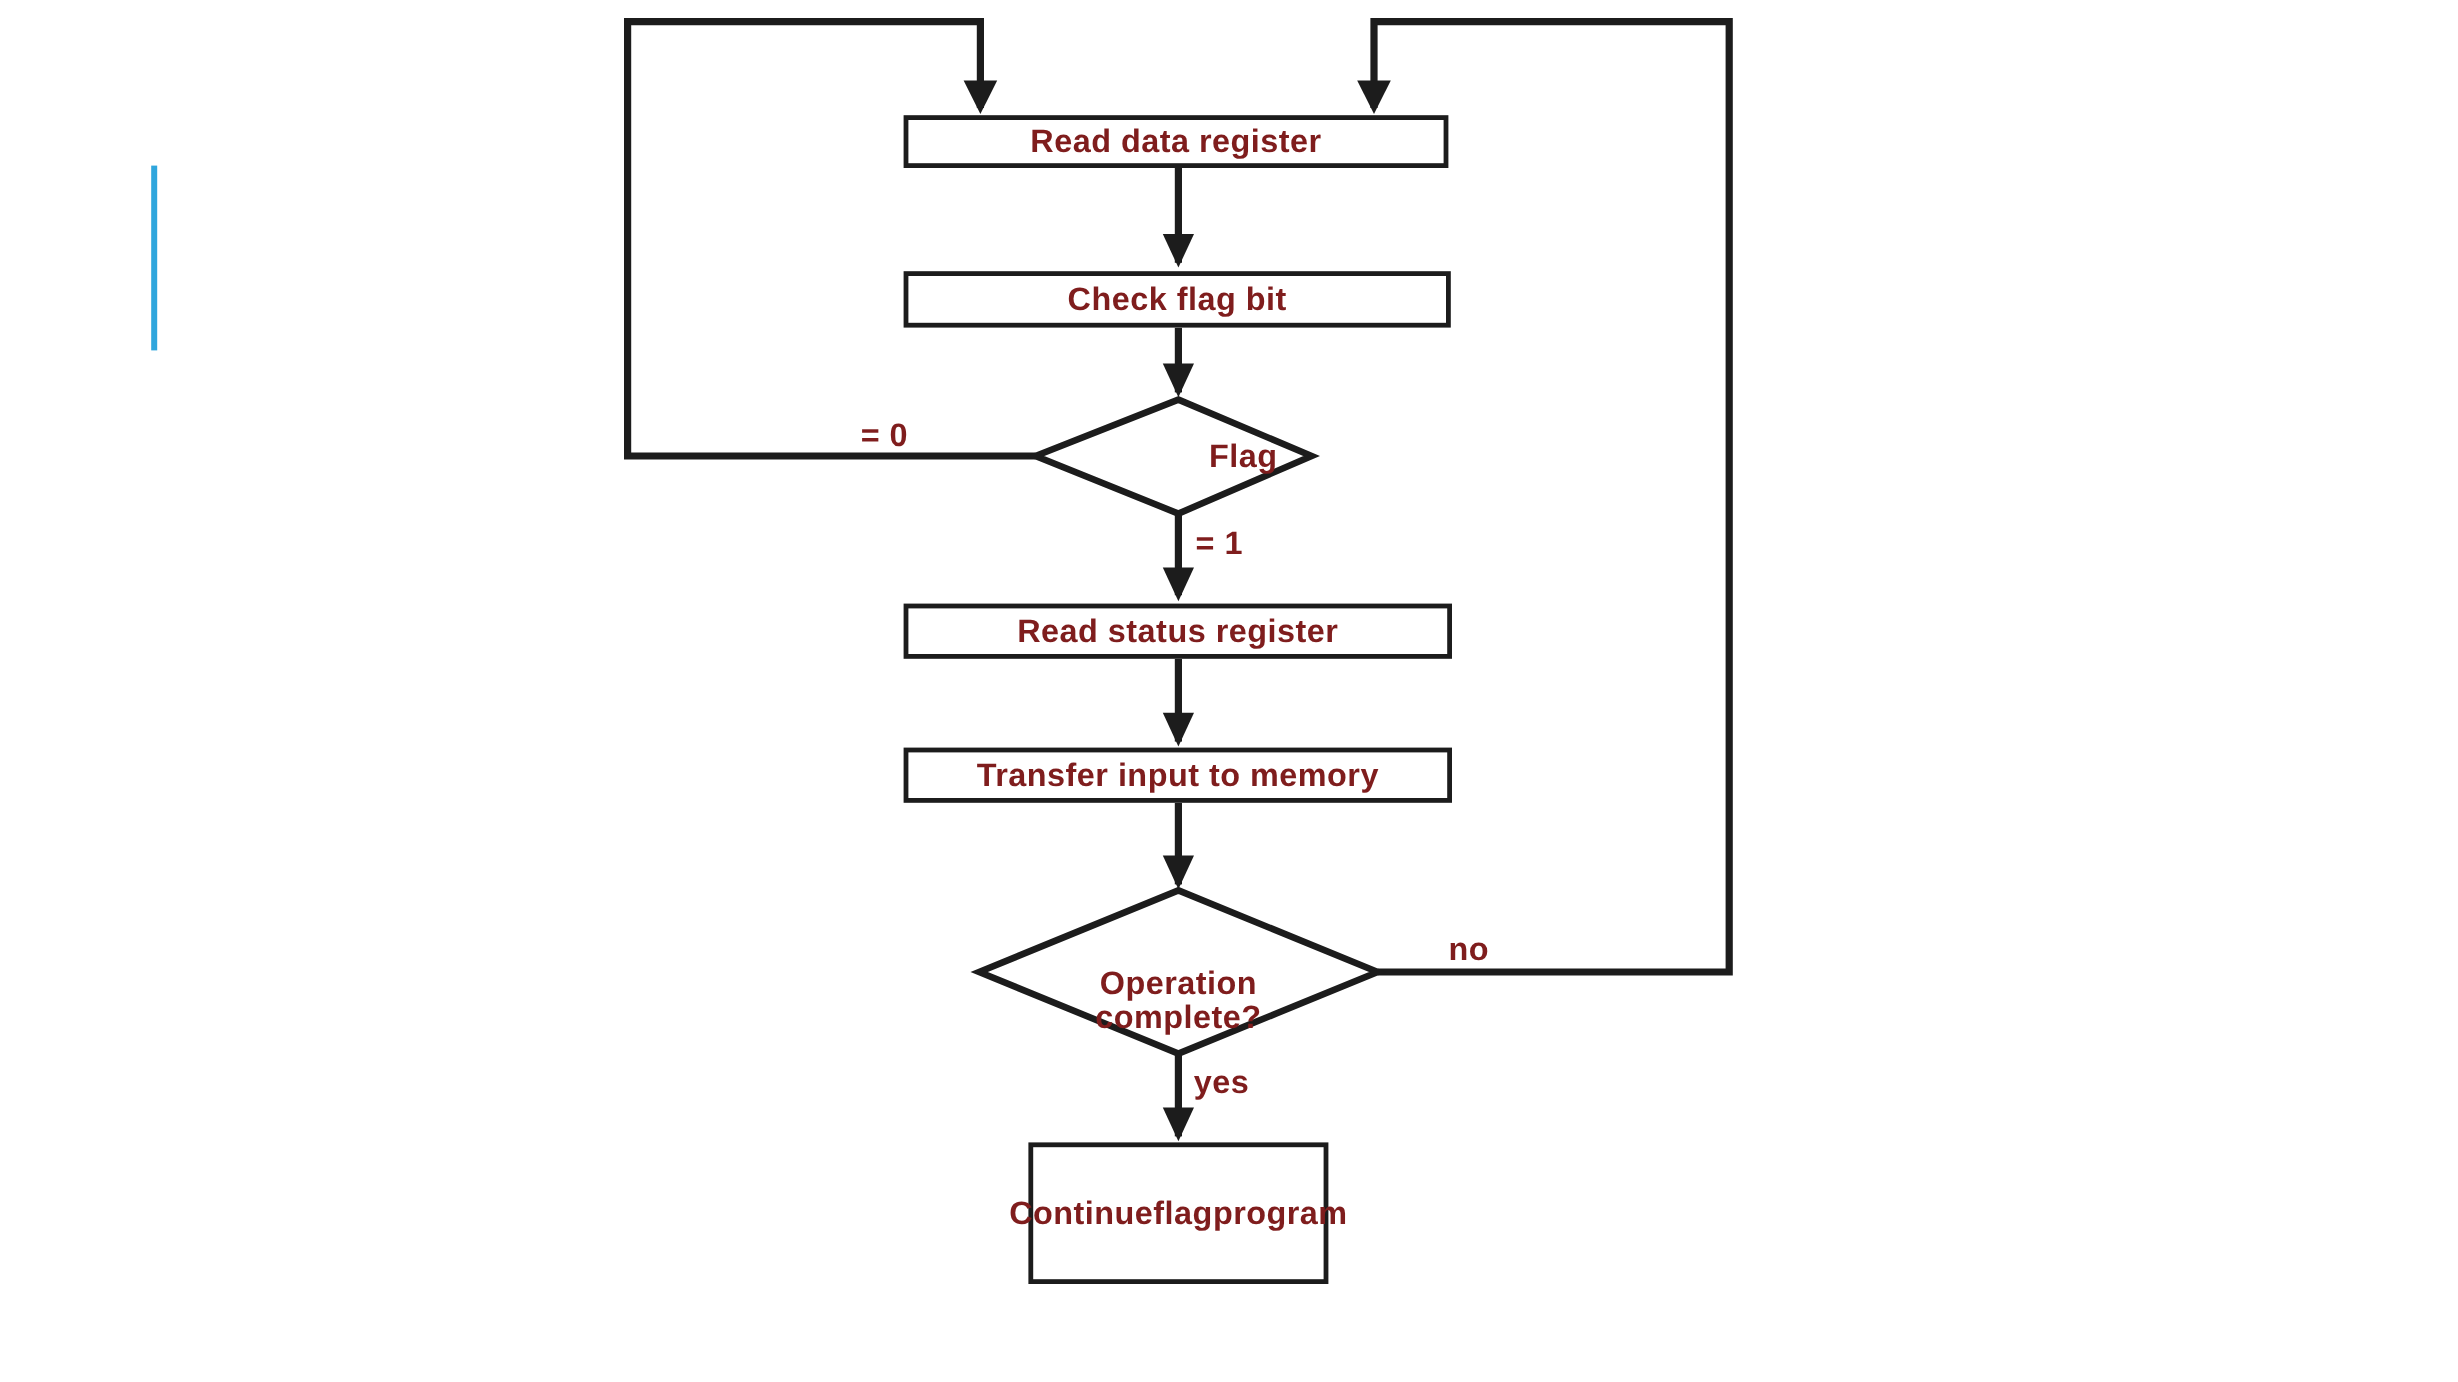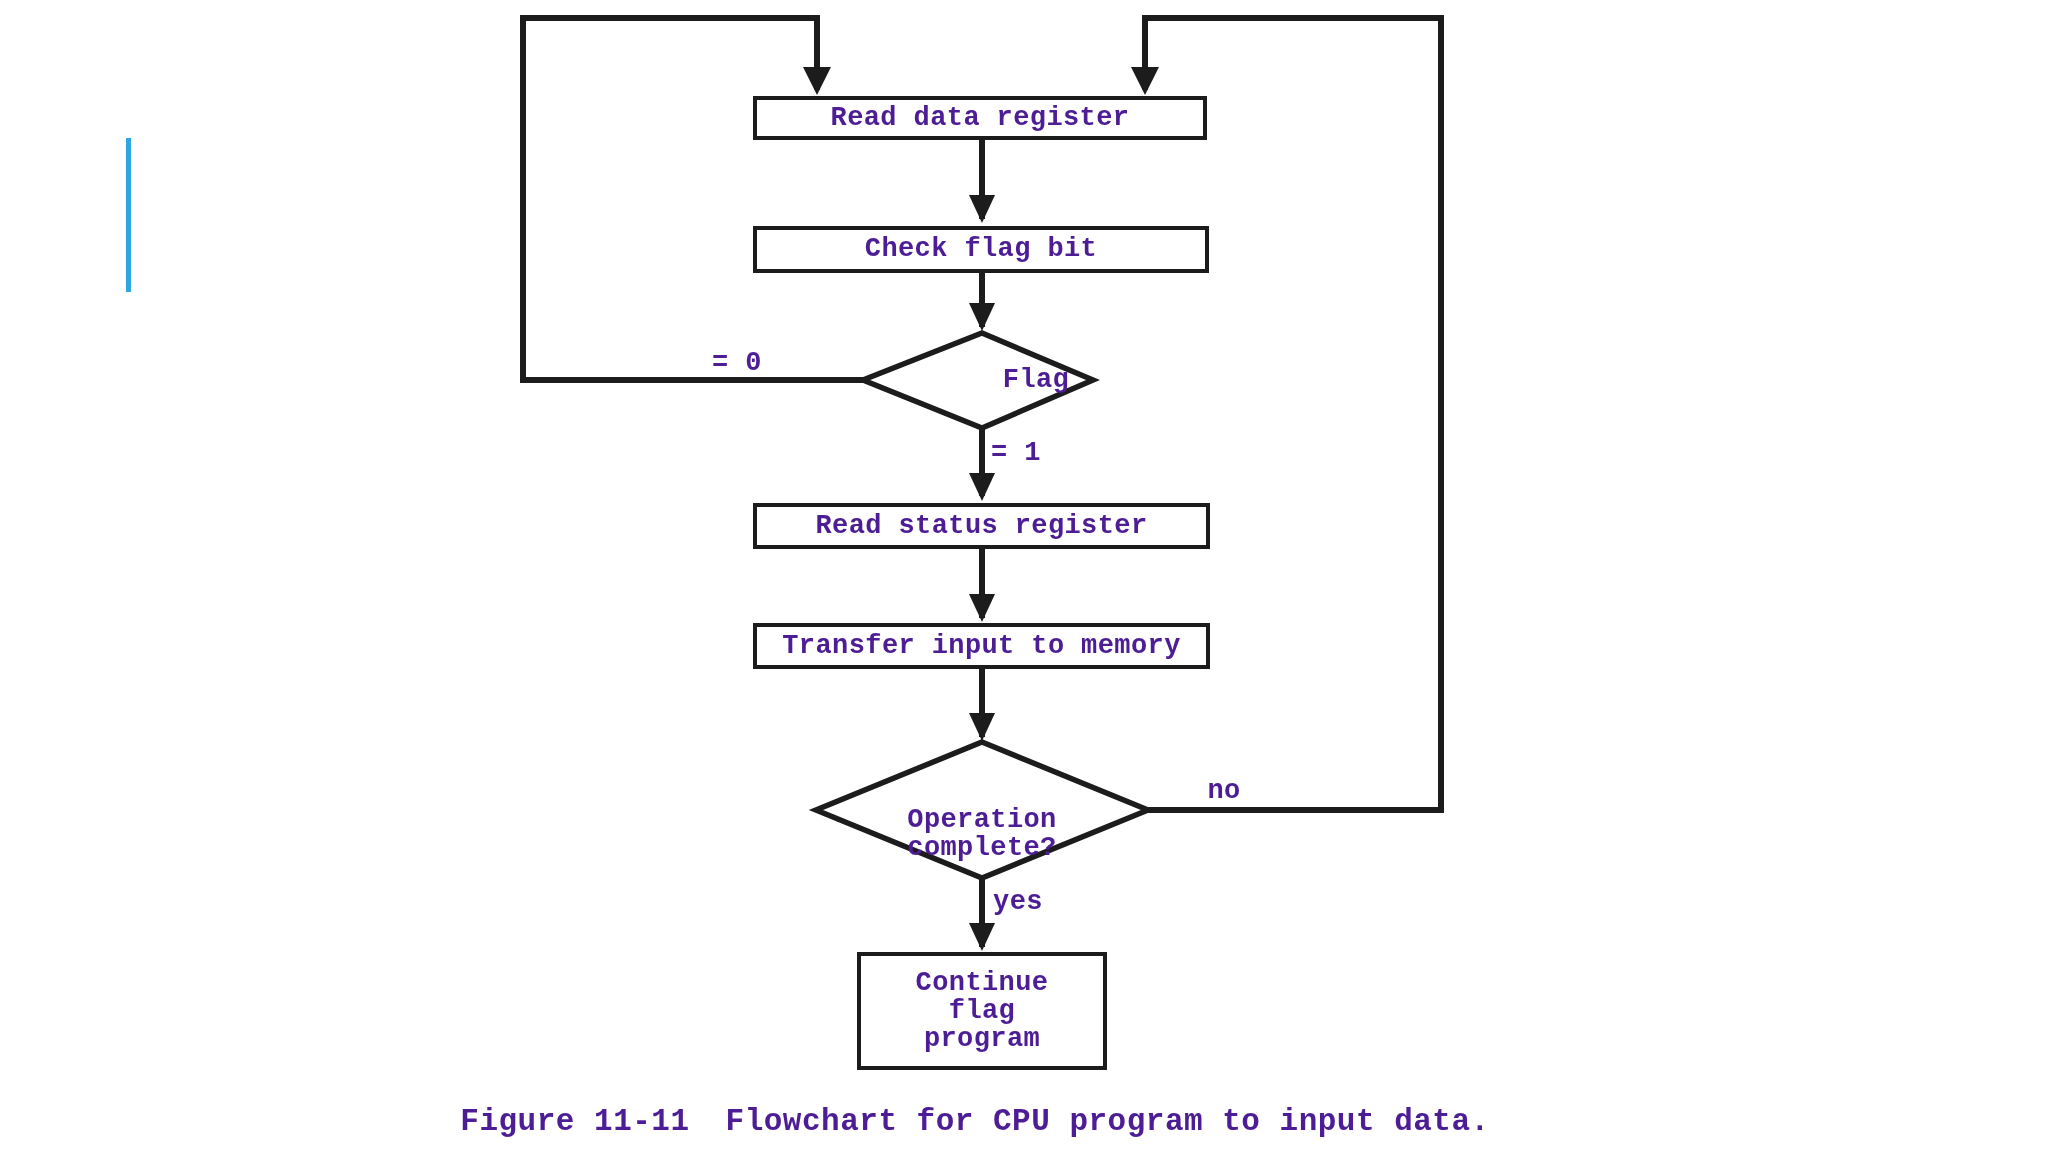--- a/index.html
+++ b/index.html
@@ -3,43 +3,43 @@
 <meta charset="utf-8">
 <title>Figure 11-11</title>
 <style>
   html, body { margin: 0; padding: 0; background: #ffffff; }
   .stage {
     position: relative;
     width: 2048px;
     height: 1152px;
     background: #ffffff;
     overflow: hidden;
-    font-family: Liberation Mono, monospace;
-    color: #4c1d95;
+    font-family: Liberation Sans, sans-serif;
+    color: #7f1d1d;
   }
   svg.lines { position: absolute; left: 0; top: 0; width: 2048px; height: 1152px; }
   .node {
     position: absolute;
     box-sizing: border-box;
     border: 4px solid #1c1c1c;
     background: #ffffff;
     display: flex;
     align-items: center;
     justify-content: center;
     text-align: center;
     font-size: 27px;
     font-weight: 700;
     letter-spacing: 0.4px;
     line-height: 1.04;
   }
   .node-b1 { left: 753px; top: 96px;  width: 454px; height: 44px; }
   .node-b2 { left: 753px; top: 226px; width: 456px; height: 47px; }
   .node-b3 { left: 753px; top: 503px; width: 457px; height: 46px; }
   .node-b4 { left: 753px; top: 623px; width: 457px; height: 46px; }
-  .node-b5 { left: 857px; top: 952px; width: 250px; height: 118px; flex-direction: column; text-align: center; }
+  .node-b5 { left: 857px; top: 952px; width: 250px; height: 118px; flex-direction: row; text-align: center; }
   .dlabel, .elabel {
     position: absolute;
     transform: translate(-50%, -50%);
     font-size: 27px;
     font-weight: 700;
     letter-spacing: 0.4px;
     white-space: nowrap;
     text-align: center;
     line-height: 1.05;
   }
@@ -126,18 +126,14 @@
   <div class="dlabel dlabel-op">
     <div>Operation</div>
     <div>complete?</div>
   </div>
 
   <div class="elabel elabel-zero">= 0</div>
   <div class="elabel elabel-one">= 1</div>
   <div class="elabel elabel-no">no</div>
   <div class="elabel elabel-yes">yes</div>
 
-  <div class="caption">
-    <span class="fig-label">Figure 11-11</span>
-    <span class="fig-text">Flowchart for CPU program to input data.</span>
-  </div>
 
 </div>
 
 </body></html>

